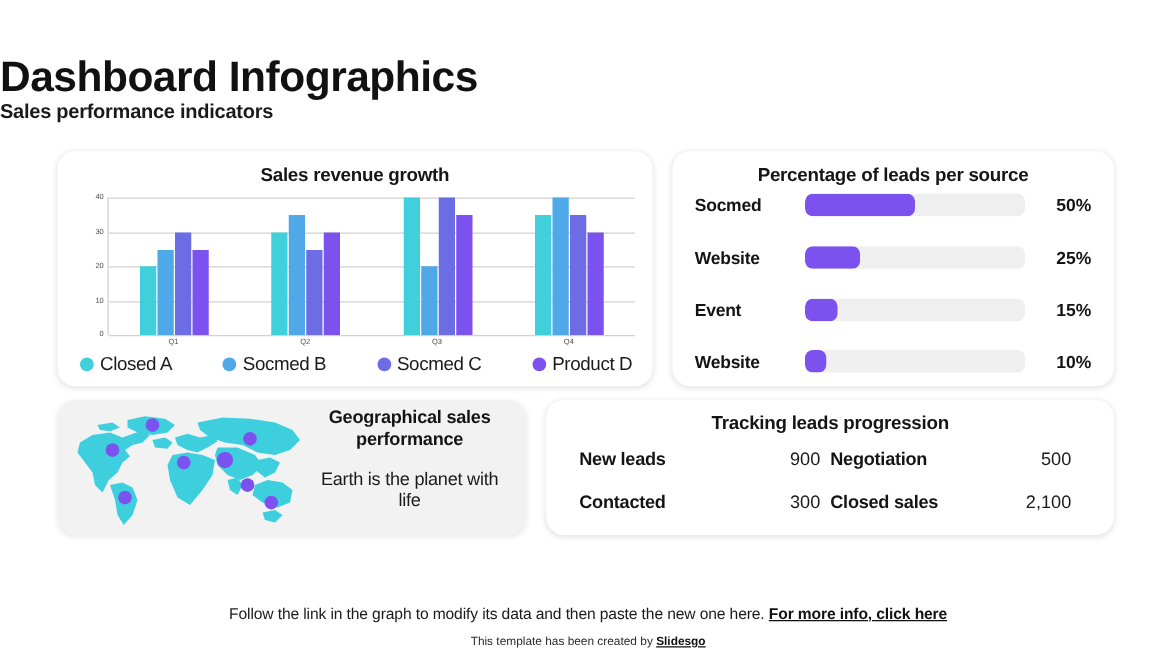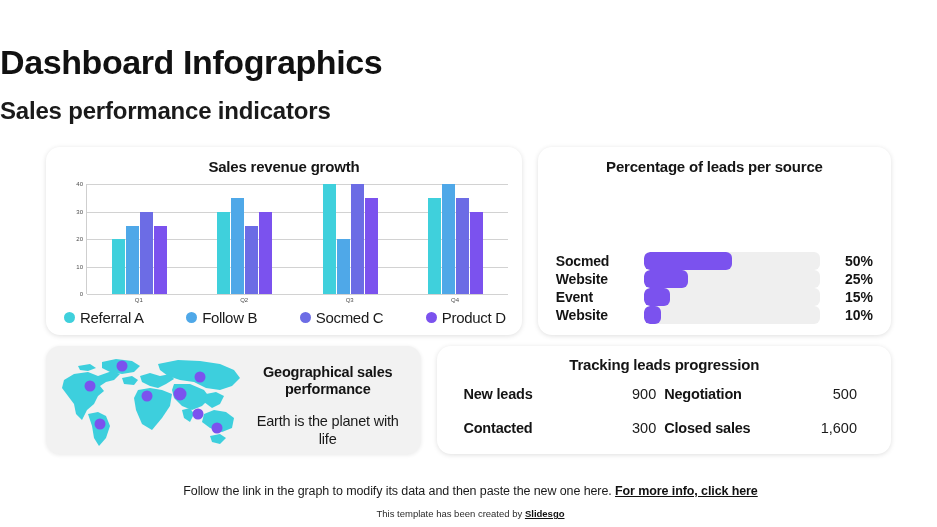--- a/index.html
+++ b/index.html
@@ -24,24 +24,23 @@
     text-align: left;
   }
   .main-title {
     font-size: 34px;
     font-weight: bold;
     letter-spacing: -0.4px;
     color: #111111;
     line-height: 1.1;
   }
   .subtitle {
-    font-size: 24px;
+    font-size: 16px;
     font-weight: bold;
     color: #1a1a1a;
-    margin-top: 16px;
     letter-spacing: -0.2px;
   }
 
   
   .row-top {
     display: flex;
     gap: 16px;
     padding: 0 46px;
     margin-top: 22px;
     align-items: stretch;
@@ -166,21 +165,21 @@
     width: 359px;
     height: 188px;
     padding: 11px 18px 11px 18px;
     display: flex;
     flex-direction: column;
   }
   .leads-rows {
     flex: 1;
     display: flex;
     flex-direction: column;
-    justify-content: flex-end;
+    justify-content: space-between;
     margin-top: 6px;
   }
   .lead-row {
     display: flex;
     align-items: center;
   }
   .lead-name {
     width: 88px;
     font-size: 14px;
     font-weight: bold;
@@ -205,21 +204,21 @@
     font-size: 14px;
     font-weight: bold;
     color: #141414;
   }
 
   
   .geo-card {
     width: 382px;
     height: 108px;
     display: flex;
-    align-items: flex-end;
+    align-items: flex-start;
     padding: 6px 12px 6px 8px;
   }
   .geo-map {
     width: 196px;
     height: 96px;
     flex: none;
   }
   .geo-text {
     flex: 1;
     text-align: center;
@@ -370,25 +369,25 @@
     <div class="x-labels" id="x-labels">
         <div class="x-label">Q1</div>
         <div class="x-label">Q2</div>
         <div class="x-label">Q3</div>
         <div class="x-label">Q4</div>
       </div>
 
     <div class="legend" id="chart-legend">
         <div class="legend-item">
           <span class="legend-dot" style="background: rgb(63, 208, 220);"></span>
-          <span class="legend-label">Referral A</span>
+          <span class="legend-label">Closed A</span>
         </div>
         <div class="legend-item">
           <span class="legend-dot" style="background: rgb(79, 168, 232);"></span>
-          <span class="legend-label">Follow B</span>
+          <span class="legend-label">Socmed B</span>
         </div>
         <div class="legend-item">
           <span class="legend-dot" style="background: rgb(108, 108, 229);"></span>
           <span class="legend-label">Socmed C</span>
         </div>
         <div class="legend-item">
           <span class="legend-dot" style="background: rgb(123, 82, 238);"></span>
           <span class="legend-label">Product D</span>
         </div>
       </div>
@@ -479,21 +478,21 @@
             <div class="track-value">500</div>
           </div>
         </div>
         <div class="track-row">
           <div class="track-cell">
             <div class="track-label">Contacted</div>
             <div class="track-value">300</div>
           </div>
           <div class="track-cell">
             <div class="track-label">Closed sales</div>
-            <div class="track-value">1,600</div>
+            <div class="track-value">2,100</div>
           </div>
         </div>
       </div>
   </div>
 
 </div>
 
 <div class="footer">
   <div class="footer-line1">
     <span>Follow the link in the graph to modify its data and then paste the new one here.</span>

